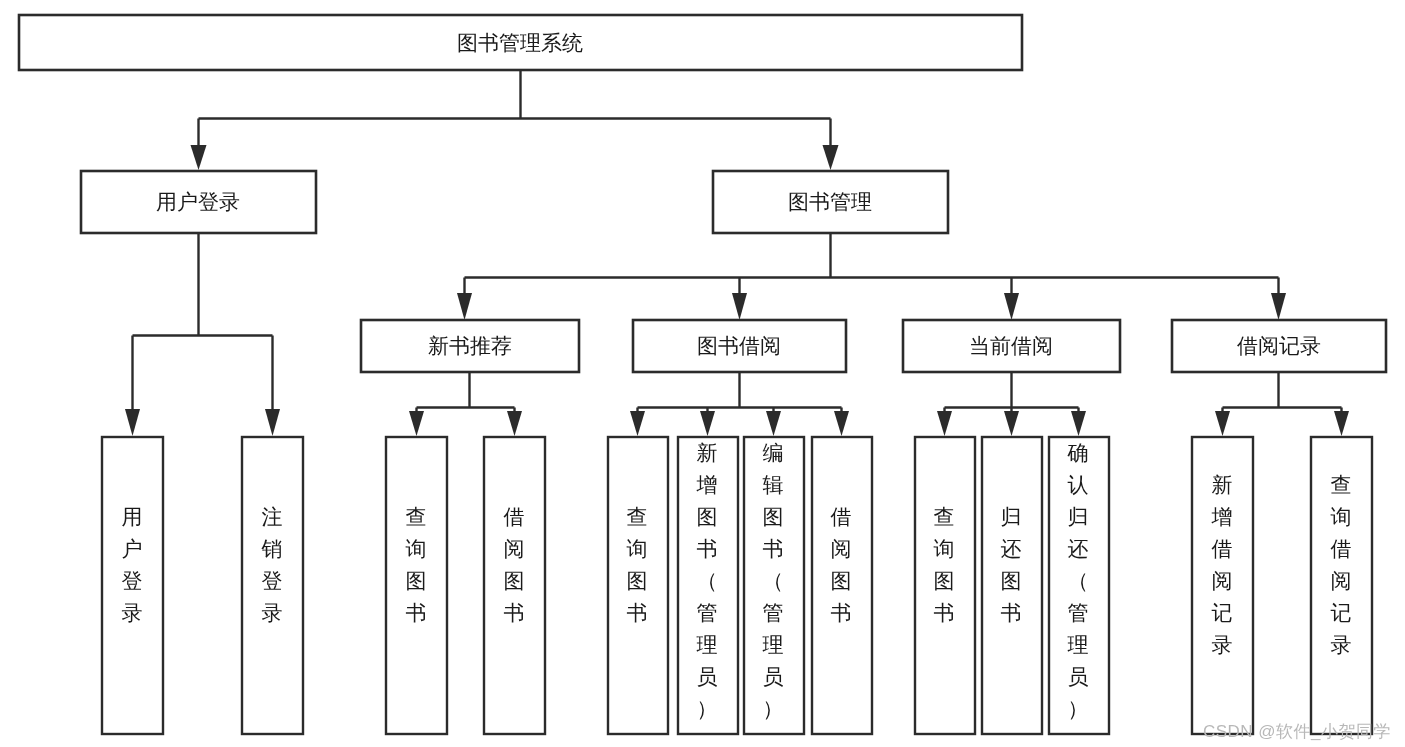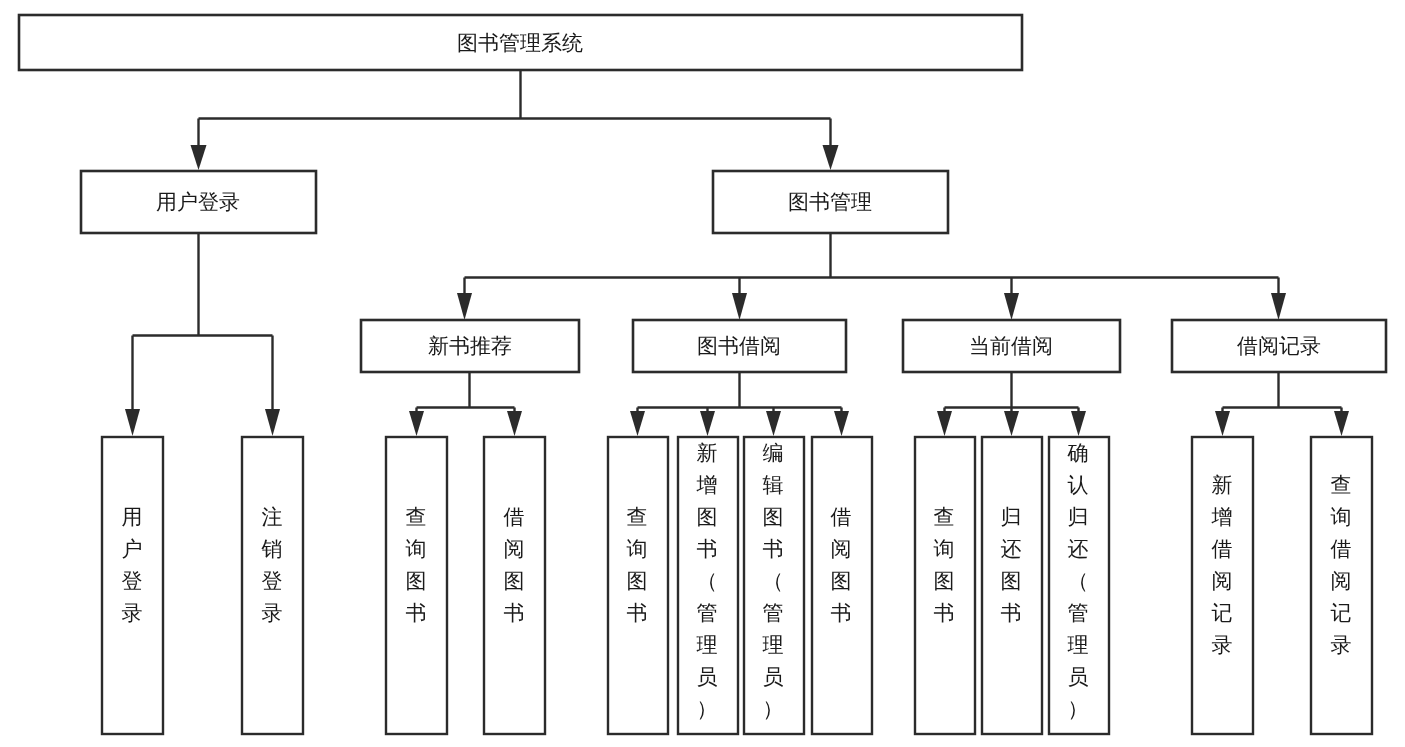--- a/index.html
+++ b/index.html
@@ -225,14 +225,15 @@
       <rect class="node-box-thin" x="1192" y="437" width="61" height="297"></rect>
       <text class="node-label-v" x="1222" y="492"><tspan x="1222" y="492">新</tspan><tspan x="1222" y="524">增</tspan><tspan x="1222" y="556">借</tspan><tspan x="1222" y="588">阅</tspan><tspan x="1222" y="620">记</tspan><tspan x="1222" y="652">录</tspan></text>
     </g>
     <g>
       <rect class="node-box-thin" x="1311" y="437" width="61" height="297"></rect>
       <text class="node-label-v" x="1341" y="492"><tspan x="1341" y="492">查</tspan><tspan x="1341" y="524">询</tspan><tspan x="1341" y="556">借</tspan><tspan x="1341" y="588">阅</tspan><tspan x="1341" y="620">记</tspan><tspan x="1341" y="652">录</tspan></text>
     </g>
 
   </svg>
 
+  <div class="watermark">CSDN @软件_小贺同学</div>
 
 </div>
 
 </body></html>

